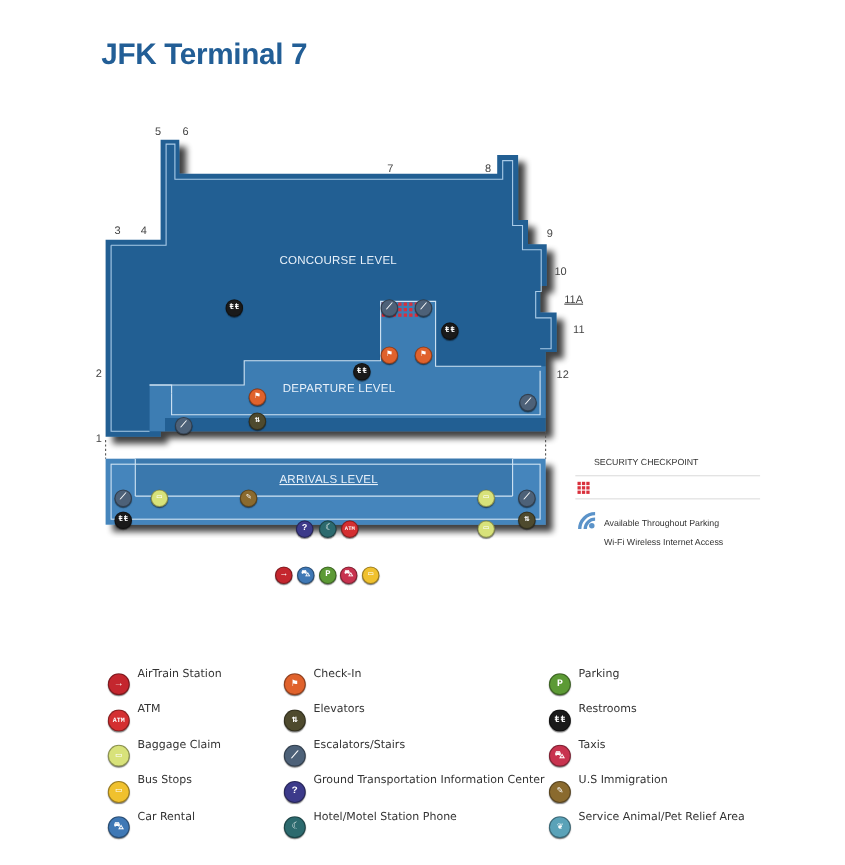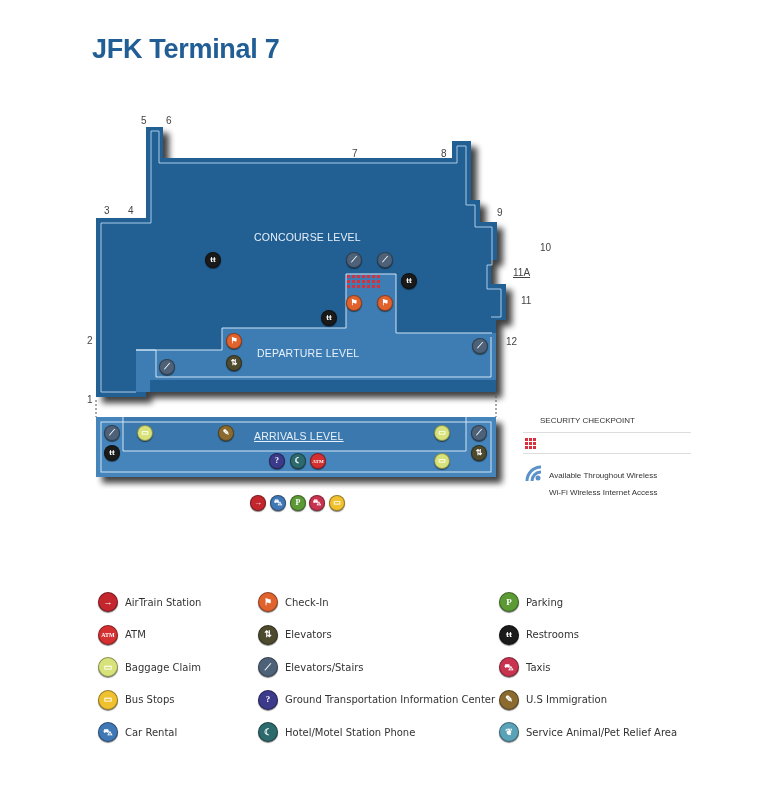--- a/index.html
+++ b/index.html
@@ -1,21 +1,21 @@
 <!DOCTYPE html>
 <html><head>
   <meta charset="utf-8">
   <style>
     * { box-sizing: border-box; margin: 0; padding: 0; }
     body { width: 768px; height: 786px; background: #ffffff; position: relative; overflow: hidden; font-family: "DejaVu Sans", sans-serif; }
     .title { position: absolute; left: 92px; top: 34px; font-family: "Liberation Sans", sans-serif; font-weight: bold; font-size: 27px; color: #225e96; letter-spacing: -0.3px; }
     .map-svg { position: absolute; left: 0; top: 0; }
     .gate { position: absolute; font-family: "Liberation Sans", sans-serif; font-size: 10px; color: #444; }
     .level-label { position: absolute; font-family: "Liberation Sans", sans-serif; font-size: 10.5px; color: #e8f1fa; letter-spacing: 0.2px; }
-    .ico { position: absolute; width: 16px; height: 16px; border-radius: 50%; display: flex; align-items: center; justify-content: center; font-size: 8px; color: #fff; font-family: Liberation Serif, serif; font-weight: bold; box-shadow: 0 1px 1px rgba(0,0,0,0.5); border: 1px solid rgba(0,0,0,0.35); line-height: 1; }
+    .ico { position: absolute; width: 16px; height: 16px; border-radius: 50%; display: flex; align-items: center; justify-content: center; font-size: 8px; color: #fff; font-family: Liberation Mono, monospace; font-weight: bold; box-shadow: 0 1px 1px rgba(0,0,0,0.5); border: 1px solid rgba(0,0,0,0.35); line-height: 1; margin-top: 20px; }
     .legend-note { position: absolute; left: 523px; font-family: "Liberation Sans", sans-serif; font-size: 8px; color: #333; }
     .note-line { position: absolute; left: 523px; width: 168px; height: 1px; background: #ddd; }
     .legend-item { position: absolute; display: flex; align-items: center; }
     .legend-item .ico { position: static; width: 20px; height: 20px; font-size: 9px; margin-right: 7px; }
     .legend-item .lbl { font-family: "DejaVu Sans", sans-serif; font-size: 10px; color: #333; }
     .sec-dots { position: absolute; display: grid; grid-template-columns: repeat(3, 3px); gap: 1px; }
     .sec-dots span { width: 3px; height: 3px; background: #d9303c; }
   </style>
 </head>
 <body>
@@ -71,21 +71,21 @@
 <div id="gates">
     <div class="gate" style="left: 87px; top: 394px;">1</div>
     <div class="gate" style="left: 87px; top: 335px;">2</div>
     <div class="gate" style="left: 104px; top: 205px;">3</div>
     <div class="gate" style="left: 128px; top: 205px;">4</div>
     <div class="gate" style="left: 141px; top: 115px;">5</div>
     <div class="gate" style="left: 166px; top: 115px;">6</div>
     <div class="gate" style="left: 352px; top: 148px;">7</div>
     <div class="gate" style="left: 441px; top: 148px;">8</div>
     <div class="gate" style="left: 497px; top: 207px;">9</div>
-    <div class="gate" style="left: 540px; top: 242px;">10</div>
+    <div class="gate" style="left: 504px; top: 242px;">10</div>
     <div class="gate" style="left: 513px; top: 267px; text-decoration: underline;">11A</div>
     <div class="gate" style="left: 521px; top: 295px;">11</div>
     <div class="gate" style="left: 506px; top: 336px;">12</div>
   </div>
 
 <div class="level-label" style="left:254px;top:231px;">CONCOURSE LEVEL</div>
 <div class="level-label" style="left:257px;top:347px;">DEPARTURE LEVEL</div>
 <div class="level-label" style="left:254px;top:430px;text-decoration:underline;">ARRIVALS LEVEL</div>
 
 <div class="sec-dots" style="left:347px;top:275px;grid-template-columns:repeat(7,3px);gap:2px;">
@@ -150,21 +150,21 @@
     <span></span>
     <span></span>
     <span></span>
     <span></span>
     <span></span>
     <span></span>
 </div>
 <div class="legend-note" style="left:540px;top:416px;text-align:center;">SECURITY CHECKPOINT</div>
 <div class="note-line" style="top:453px;"></div>
 <div class="legend-note" style="left:549px;top:462px;margin-top:26px;">Wi-Fi Wireless Internet Access</div>
-<div class="legend-note" style="left:549px;top:471px;">Available Throughout Wireless</div>
+<div class="legend-note" style="left:549px;top:471px;">Available Throughout Parking</div>
 
 <div id="legend">
     <div class="legend-item" style="left: 98px; top: 592px;">
       <div class="ico" style="background: rgb(196, 38, 46);">→</div>
       <span class="lbl">AirTrain Station</span>
     </div>
     <div class="legend-item" style="left: 98px; top: 624.5px;">
       <div class="ico" style="background: rgb(212, 47, 49); font-size: 6px;">ATM</div>
       <span class="lbl">ATM</span>
     </div>
@@ -183,21 +183,21 @@
     <div class="legend-item" style="left: 258px; top: 592px;">
       <div class="ico" style="background: rgb(224, 98, 44);">⚑</div>
       <span class="lbl">Check-In</span>
     </div>
     <div class="legend-item" style="left: 258px; top: 624.5px;">
       <div class="ico" style="background: rgb(78, 74, 46);">⇅</div>
       <span class="lbl">Elevators</span>
     </div>
     <div class="legend-item" style="left: 258px; top: 657px;">
       <div class="ico" style="background: rgb(77, 97, 120);">⟋</div>
-      <span class="lbl">Elevators/Stairs</span>
+      <span class="lbl">Escalators/Stairs</span>
     </div>
     <div class="legend-item" style="left: 258px; top: 689.5px;">
       <div class="ico" style="background: rgb(60, 58, 138);">?</div>
       <span class="lbl">Ground Transportation Information Center</span>
     </div>
     <div class="legend-item" style="left: 258px; top: 722px;">
       <div class="ico" style="background: rgb(44, 106, 110);">☾</div>
       <span class="lbl">Hotel/Motel Station Phone</span>
     </div>
     <div class="legend-item" style="left: 499px; top: 592px;">

